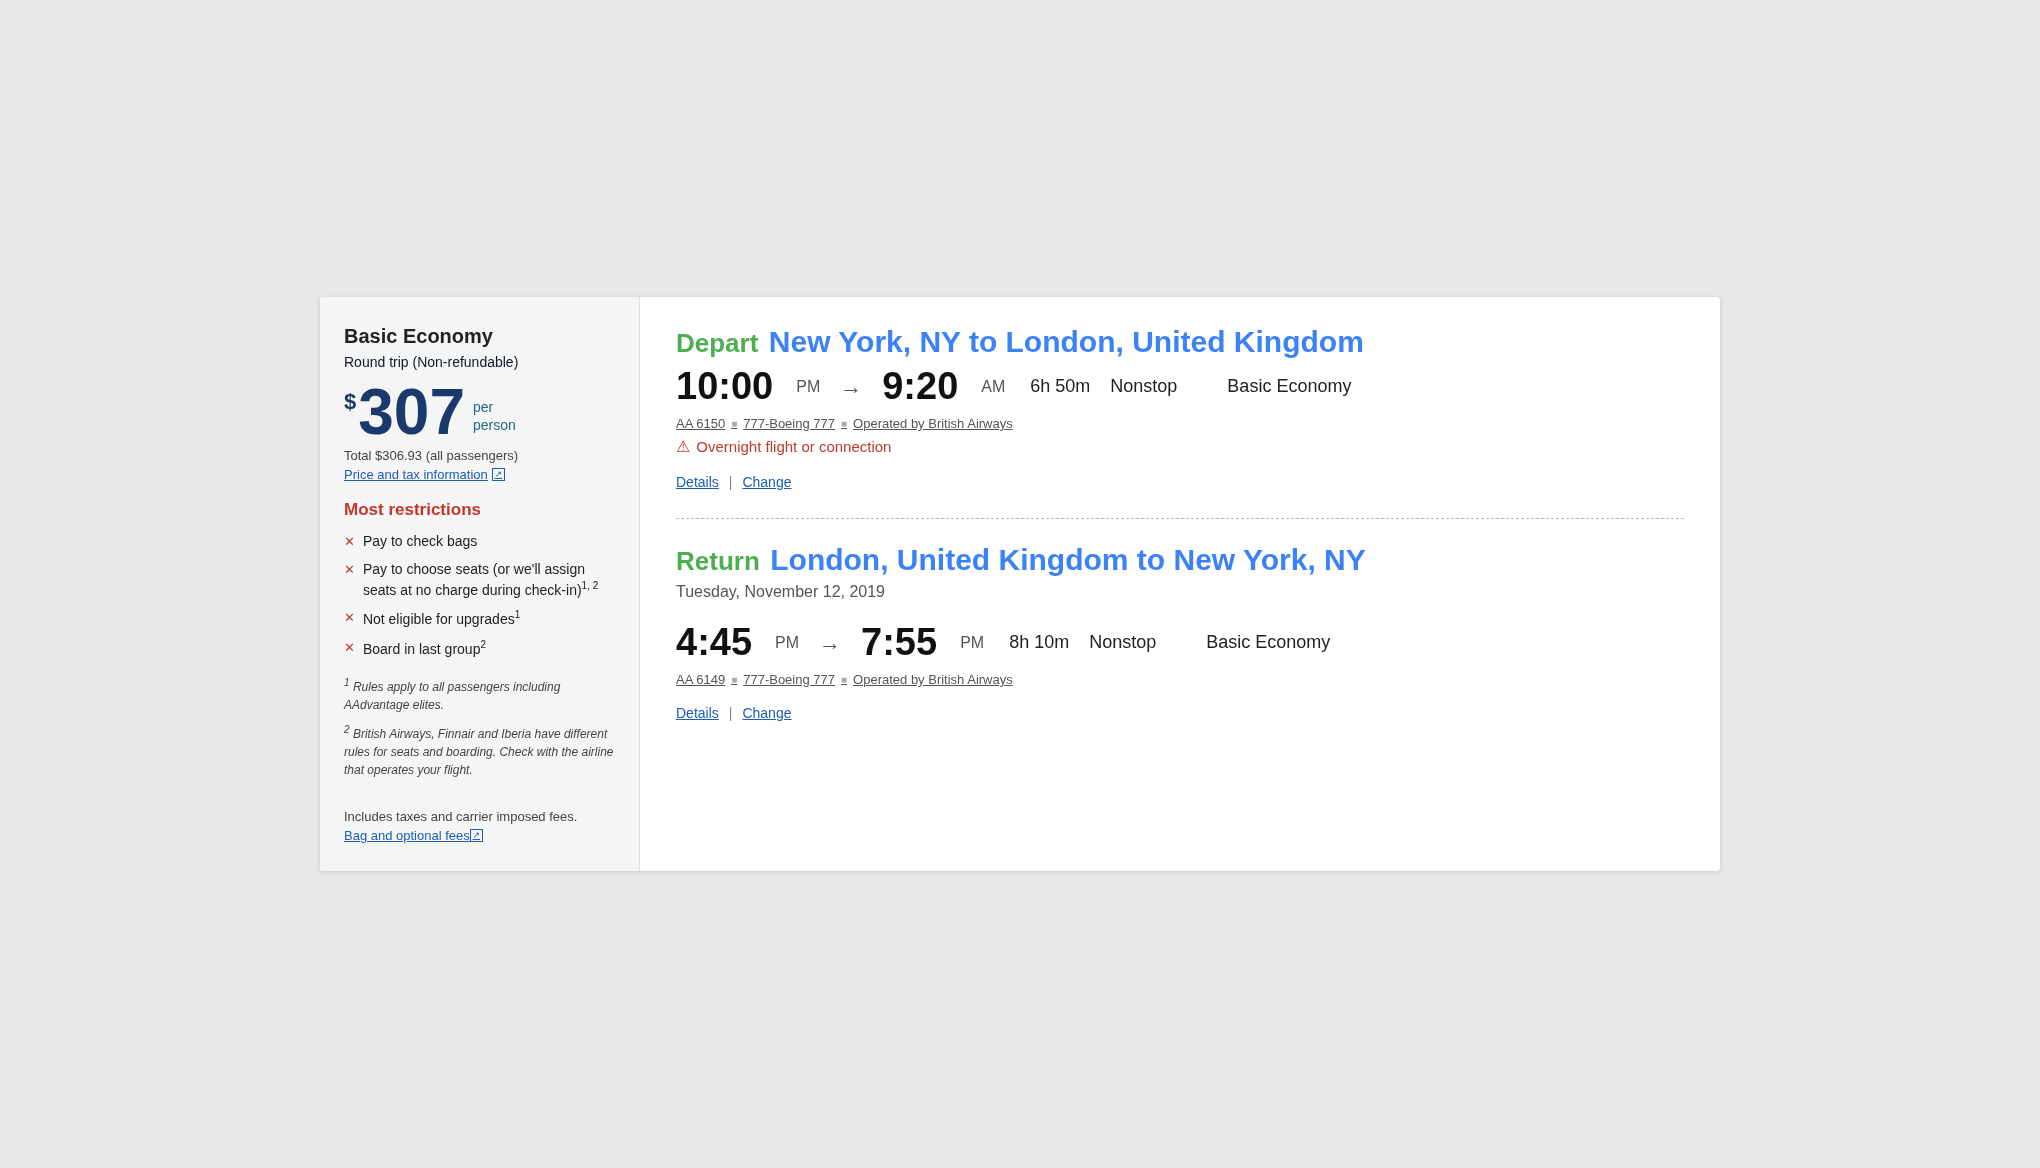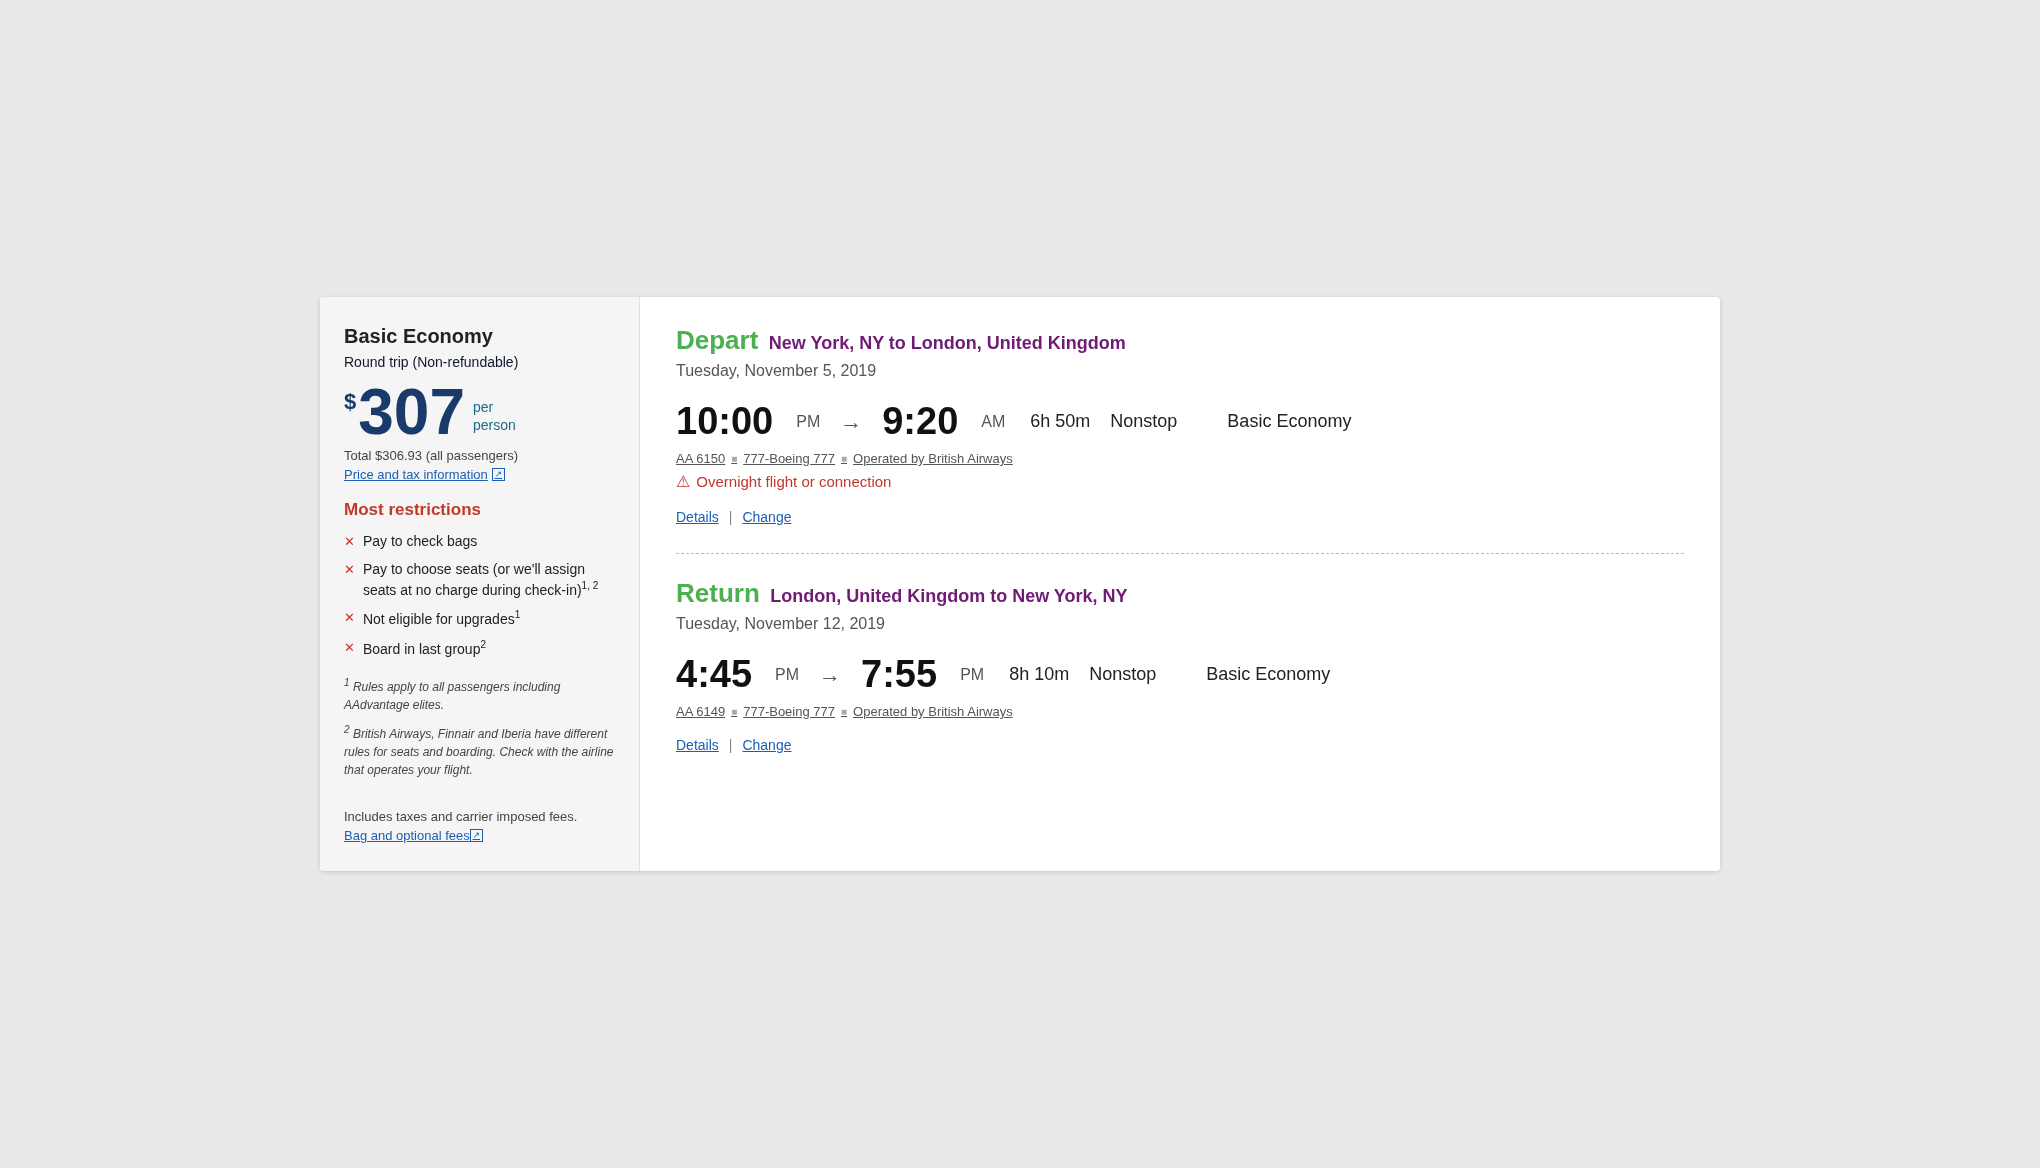--- a/index.html
+++ b/index.html
@@ -143,23 +143,23 @@
     .flight-header {
       margin-bottom: 6px;
     }
     .flight-header .direction {
       font-size: 26px;
       font-weight: 600;
       color: #4caf50;
       margin-right: 6px;
     }
     .flight-header .route {
-      font-size: 18px;
+      font-size: 30px;
       font-weight: 600;
-      color: #701a75;
+      color: #3b82f6;
     }
     .flight-date {
       font-size: 16px;
       color: #555;
       margin-bottom: 20px;
     }
     .flight-times {
       display: flex;
       align-items: center;
       gap: 20px;
@@ -297,21 +297,20 @@
     </div>
   </div>
 
   <div class="right-panel">
 
     <div class="flight-section">
       <div class="flight-header">
         <span class="direction">Depart</span>
         <span class="route">New York, NY to London, United Kingdom</span>
       </div>
-      <div class="flight-date">Tuesday, November 5, 2019</div>
 
       <div class="flight-times">
         <span class="time-depart">10:00</span>
           <span class="time-period">PM</span>
         <span class="arrow">→</span>
         <span class="time-arrive">9:20</span>
           <span class="time-period">AM</span>
         <span class="flight-duration">6h 50m</span>
         <span class="flight-stop">Nonstop</span>
         <span class="flight-cabin">Basic Economy</span>

